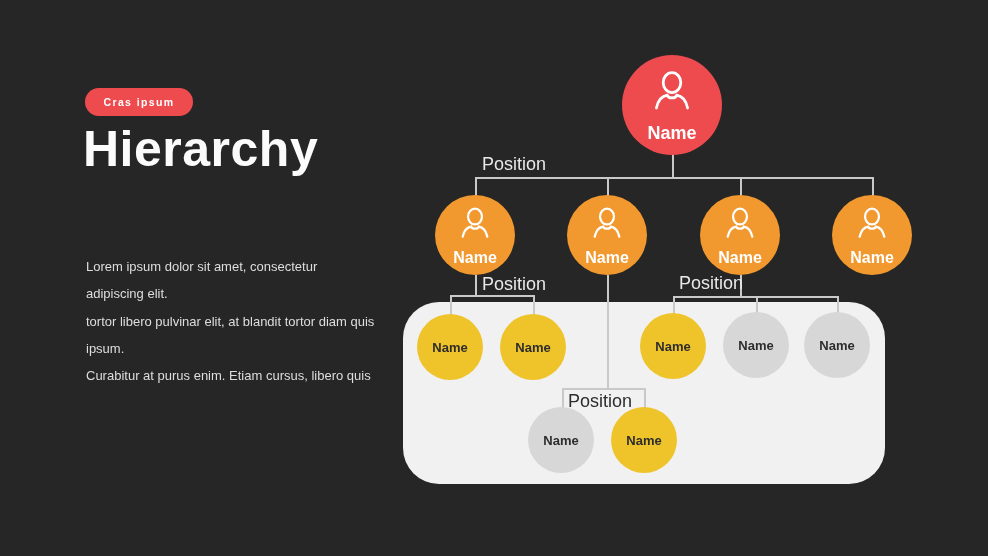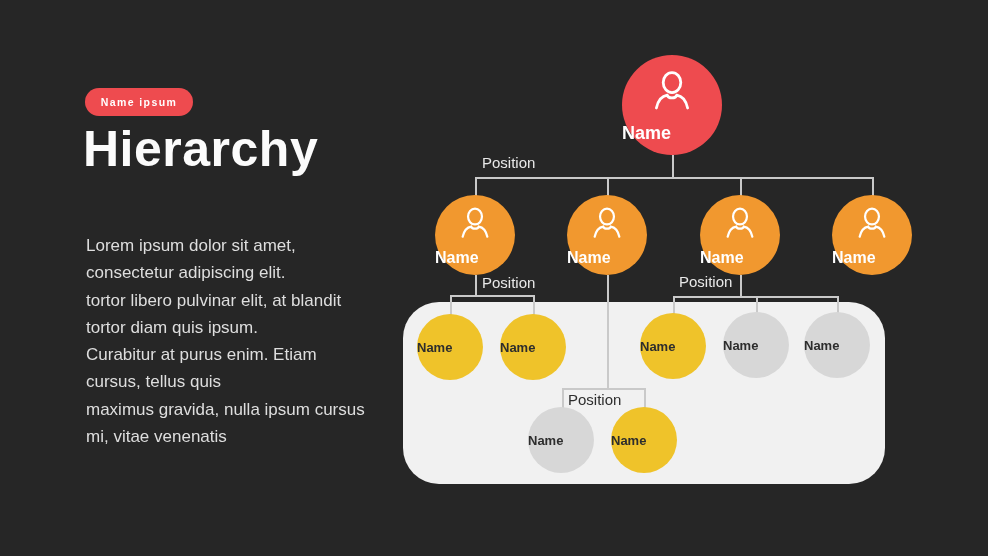--- a/index.html
+++ b/index.html
@@ -18,58 +18,57 @@
   }
   .badge span{
     color:#fff;font-size:10.5px;font-weight:600;letter-spacing:1.4px;
   }
   .title{
     position:absolute;left:83px;top:119px;
     color:#FBFBFB;font-size:50px;font-weight:700;letter-spacing:.5px;
     line-height:1.2;
   }
   .bodytext{
-    position:absolute;left:86px;top:232px;width:290px;
-    color:#DEDEDE;font-size:17px;line-height:27.3px;font-weight:400;
+    position:absolute;left:86px;top:253px;width:290px;
+    color:#DEDEDE;font-size:13px;line-height:27.3px;font-weight:400;
   }
   
   .org{position:absolute;inset:0;}
   .panel{
     position:absolute;left:403px;top:302px;width:482px;height:182px;
     border-radius:36px;background:#F1F1F1;
   }
   .line{position:absolute;background:#C9C9C9;}
   .node{
     position:absolute;border-radius:50%;
-    display:flex;flex-direction:column;align-items:flex-start;justify-content:flex-end;
+    display:flex;flex-direction:column;align-items:center;justify-content:flex-end;
     box-sizing:border-box;
   }
   .node .icn{position:absolute;left:50%;transform:translateX(-50%);}
   .node .lbl{font-weight:700;position:relative;}
   .node.simple{justify-content:center;}
-  .poslabel{position:absolute;font-size:15px;white-space:nowrap;}
+  .poslabel{position:absolute;font-size:18px;white-space:nowrap;}
   .poslabel.light{color:#E8E8E8;}
   .poslabel.dark{color:#2D2D2D;}
 </style>
 </head>
 <body>
 
 <div class="slide" style="background: rgb(38, 38, 38);">
 
   <div class="badge" style="background: rgb(238, 75, 79);">
-    <span>Name ipsum</span>
+    <span>Cras ipsum</span>
   </div>
 
   <h1 class="title" style="margin:0">Hierarchy</h1>
 
   <div class="bodytext">
     <div>Lorem ipsum dolor sit amet, consectetur adipiscing elit.</div>
     <div>tortor libero pulvinar elit, at blandit tortor diam quis ipsum.</div>
-    <div>Curabitur at purus enim. Etiam cursus, tellus quis</div>
-    <div>maximus gravida, nulla ipsum cursus mi, vitae venenatis</div>
+    <div>Curabitur at purus enim. Etiam cursus, libero quis</div>
   </div>
 
   <div class="org" style="background: transparent;">
     <div class="panel" style="background: rgb(241, 241, 241);"></div>
 
   <div class="line" style="background: rgb(201, 201, 201); left: 672px; top: 155px; width: 1.5px; height: 23px;"></div>
       <div class="line" style="background: rgb(201, 201, 201); left: 475px; top: 177px; width: 397px; height: 1.5px;"></div>
       <div class="line" style="background: rgb(201, 201, 201); left: 475px; top: 177px; width: 1.5px; height: 19px;"></div>
       <div class="line" style="background: rgb(201, 201, 201); left: 607px; top: 177px; width: 1.5px; height: 19px;"></div>
       <div class="line" style="background: rgb(201, 201, 201); left: 740px; top: 177px; width: 1.5px; height: 19px;"></div>

